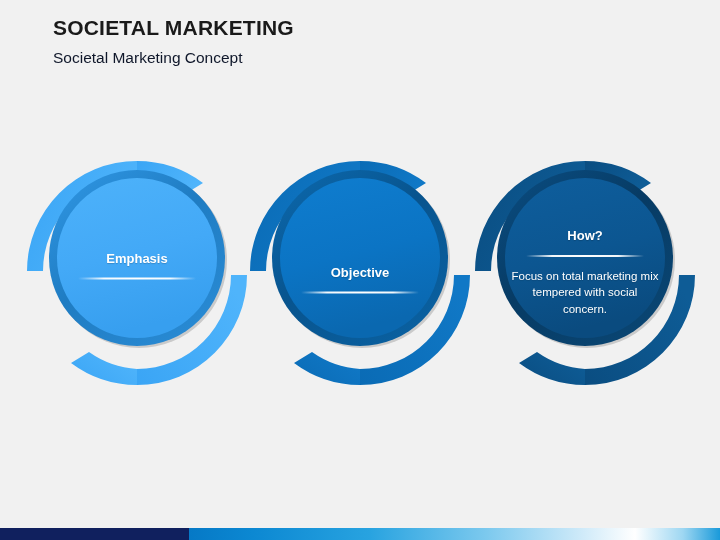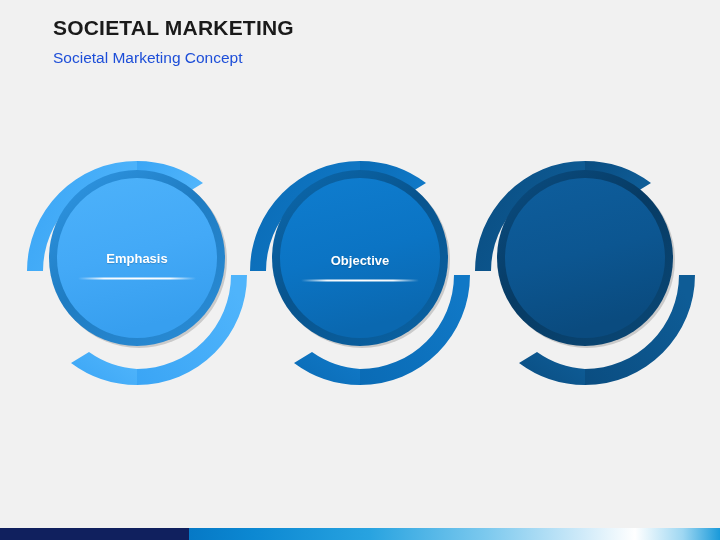--- a/index.html
+++ b/index.html
@@ -36,21 +36,21 @@
     font-weight: bold;
     color: #1a1a1a;
     letter-spacing: 0.2px;
     line-height: 1.15;
     margin: 0;
     white-space: nowrap;
   }
   #slide-subtitle {
     font-size: 15.5px;
     font-weight: normal;
-    color: #1d4ed8;
+    color: #0f172a;
     margin: 9px 0 0 0;
     line-height: 1.2;
     white-space: nowrap;
   }
 
   
   #circles {
     position: absolute;
     left: 0;
     top: 148px;
@@ -105,21 +105,21 @@
   .circle-body {
     font-size: 11.5px;
     line-height: 1.42;
     margin: 0;
     color: #ffffff;
     text-shadow: 0 1px 1px rgba(0,0,0,0.14);
   }
 
   
   .c1 .circle-content { margin-top: -2px; }
-  .c2 .circle-content { margin-top: 0px; }
+  .c2 .circle-content { margin-top: 12px; }
   .c3 .circle-content { margin-top: 0px; }
 
   
   #bottom-bar {
     position: absolute;
     left: 0;
     bottom: 0;
     width: 720px;
     height: 12px;
     overflow: hidden;
@@ -302,20 +302,25 @@
           <g clip-path="url(#clip3b)">
             <path d="M120,237 A110,110 0 0,0 230,127 L214,127 A94,94 0 0,1 120,221 Z" fill="url(#g3arcB)"></path>
           </g>
           <path d="M120,237 A110,110 0 0,1 54,215 L72,204 A94,94 0 0,0 120,221 Z" fill="url(#g3arcB)"></path>
 
           <circle cx="122" cy="112" r="88" fill="rgba(0,0,0,0.16)"></circle>
           <circle cx="120" cy="110" r="88" fill="url(#g3ring)"></circle>
           <circle cx="120" cy="110" r="80" fill="url(#g3fill)"></circle>
         </svg>
       </div>
+      <div class="circle-content">
+        <p class="circle-heading">How?</p>
+        <div class="circle-divider"></div>
+        <p class="circle-body">Focus on total marketing mix tempered with social concern.</p>
+      </div>
     </div>
 
   </div>
 
   <div id="bottom-bar">
     <div id="bar-left"></div>
     <div id="bar-right"></div>
   </div>
 
 </div>

